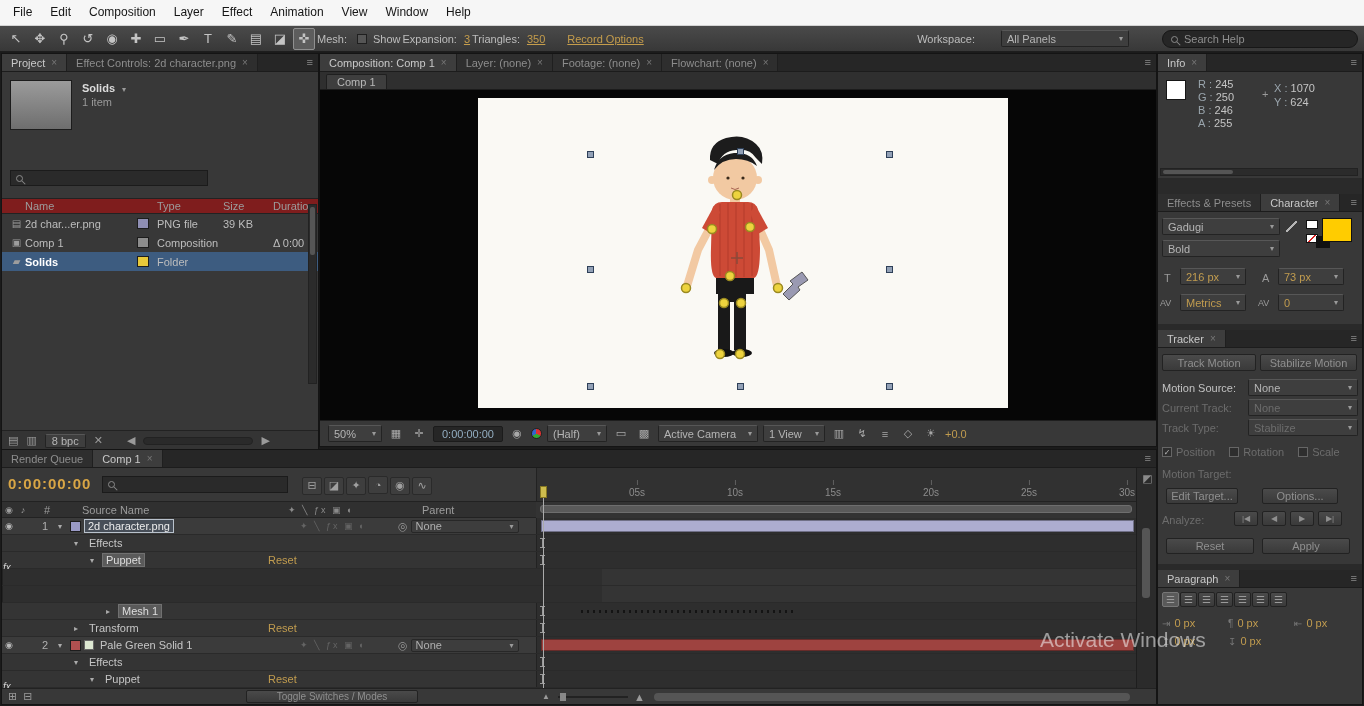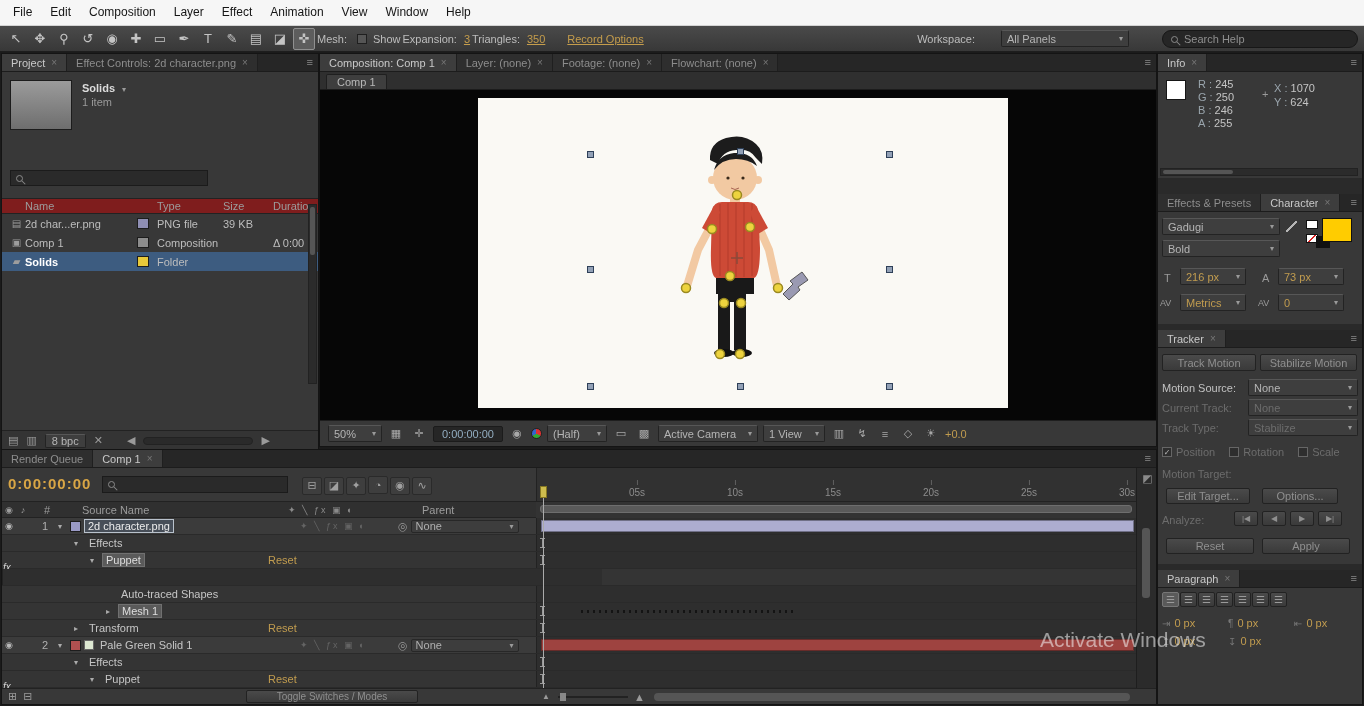--- a/index.html
+++ b/index.html
@@ -485,21 +485,21 @@
         <span style="display:inline-flex;align-items:center">
           <span class="cb"></span>
           <span class="dimtxt">Rotation</span>
         </span>
         <span style="display:inline-flex;align-items:center">
           <span class="cb"></span>
           <span class="dimtxt">Scale</span>
         </span>
       </div>
     <div class="dimtxt" style="position:absolute;left:4px;top:120px">Motion Target:</div>
-    <span class="btn dimtxt" style="position:absolute;left:8px;top:140px;width:84px;height:16px">Edit Target...</span>
+    <span class="btn dimtxt" style="position:absolute;left:8px;top:140px;width:72px;height:16px">Edit Target...</span>
     <span class="btn dimtxt" style="position:absolute;left:104px;top:140px;width:76px;height:16px">Options...</span>
     <div class="dimtxt" style="position:absolute;left:4px;top:166px">Analyze:</div>
     <div style="position:absolute;left:76px;top:163px;display:flex;gap:4px">
 
     <span class="btn" style="width:24px;height:15px;font-size:8px">
           <span>|◀</span>
         </span>
         <span class="btn" style="width:24px;height:15px;font-size:8px">
           <span>◀</span>
         </span>
@@ -694,31 +694,20 @@
 
       <div class="trow">
         <div class="ttrack">
           
           
           
         </div>
       </div>
 
       <div class="trow">
-        <div class="tleft">
-          <span class="av"><i style="visibility: hidden;"></i></span>
-          <span class="sp"></span>
-          <span class="numc" style="visibility: hidden;"></span>
-          <span class="ind" style="margin-left: 48px;"></span>
-          <span class="twirl" style="visibility: hidden;"></span>
-
-          <span class="nm">Auto-traced Shapes</span>
-          <span class="act gold"></span>
-
-        </div>
         <div class="ttrack">
           
           
           
         </div>
       </div>
 
       <div class="trow">
         <div class="tleft">
           <span class="av"><i style="visibility: hidden;"></i></span>

